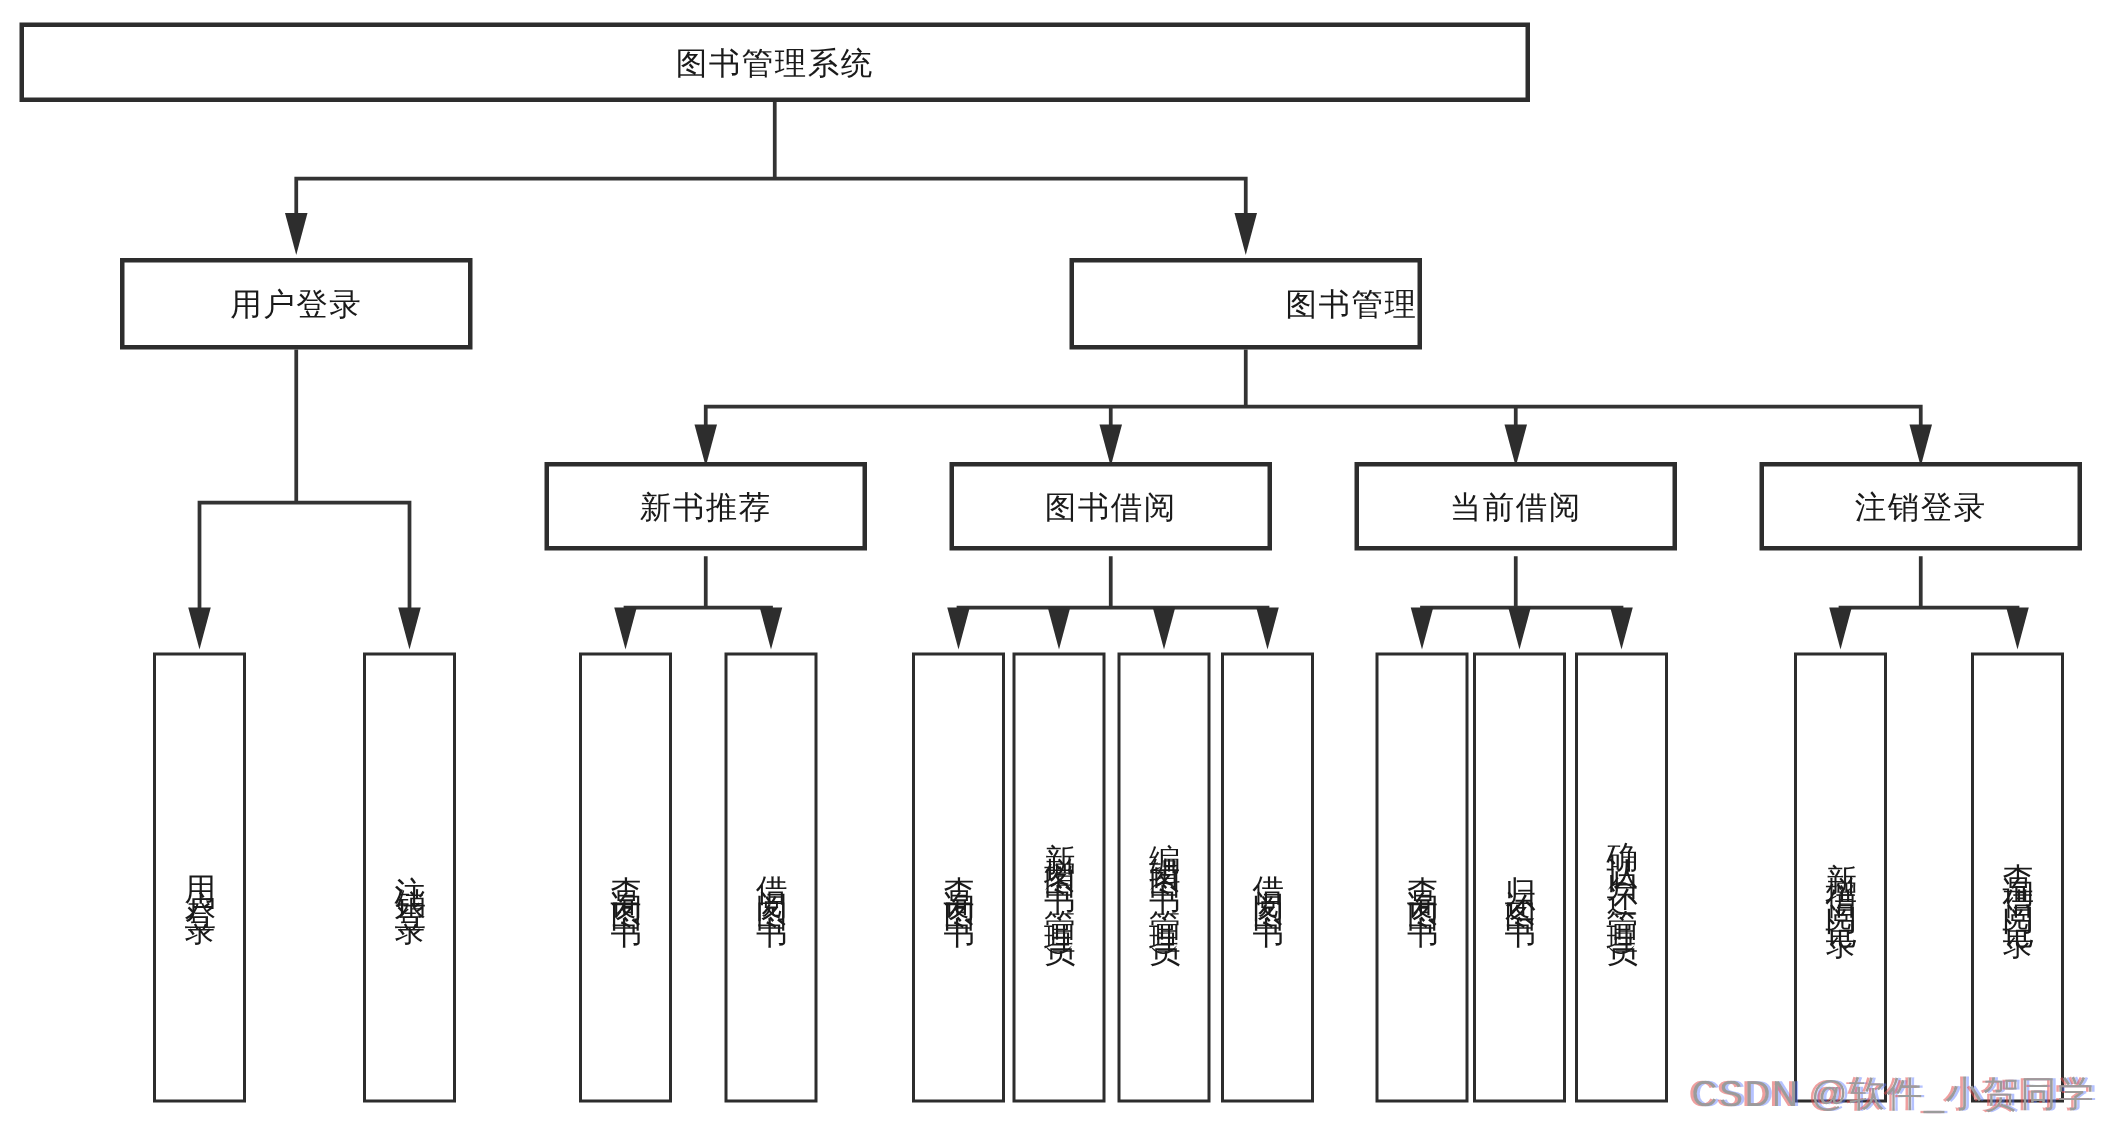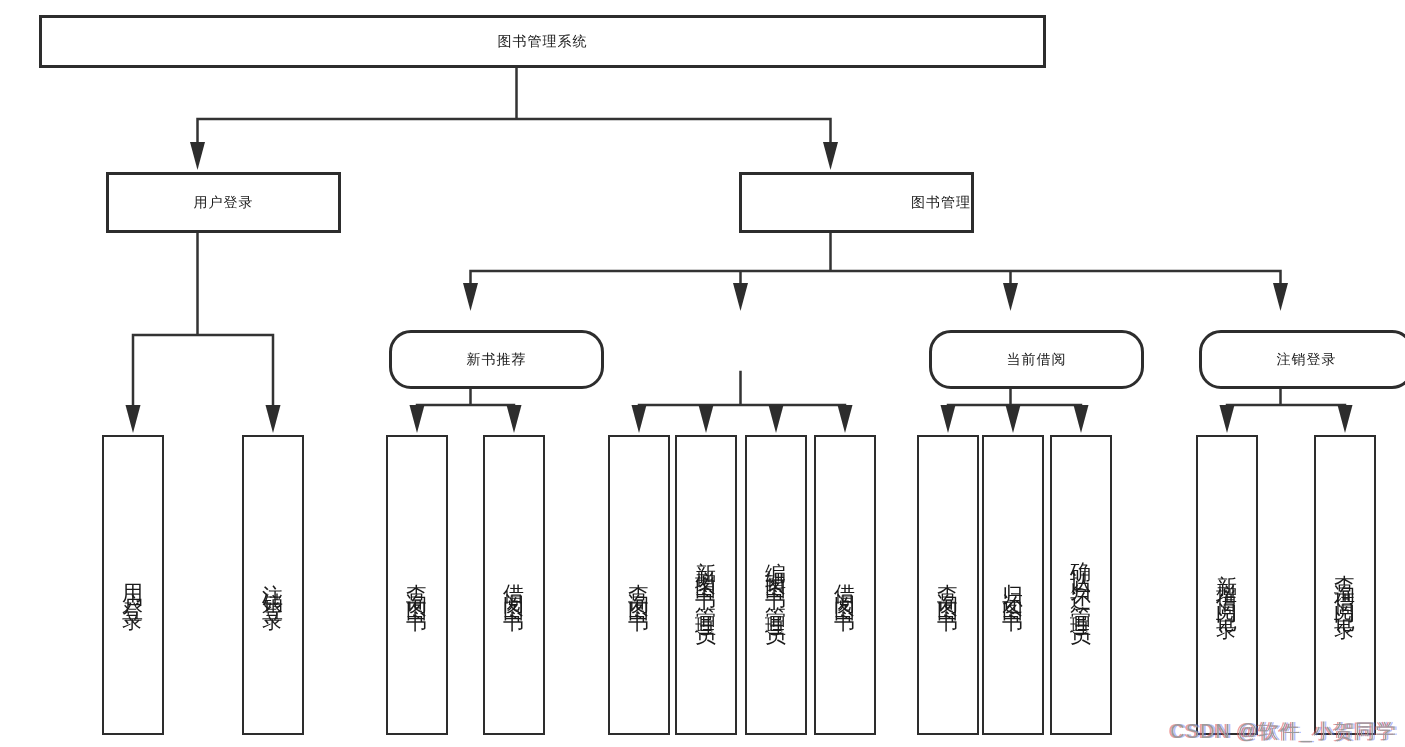--- a/index.html
+++ b/index.html
@@ -25,40 +25,40 @@
     position: absolute;
     box-sizing: border-box;
     background: #ffffff;
     border: 3px solid #2d2d2d;
     display: flex;
     align-items: center;
     justify-content: center;
     color: #1a1a1a;
     z-index: 2;
   }
-  .h-node { font-size: 14px; letter-spacing: 1px; margin-left: 26px; }
+  .h-node { font-size: 21px; letter-spacing: 1px; }
   .root-node  { left: 13px;   top: 15px;  width: 1007px; height: 53px; }
   .lvl2-node  { top: 172px; width: 235px; height: 61px; }
-  .lvl3-node  { top: 330px; width: 215px; height: 59px; border-radius: 22px; }
+  .lvl3-node  { top: 308px; width: 215px; height: 59px; }
   .leaf-node  { top: 435px; width: 62px;  height: 300px; border-width: 2.5px; }
   .vlabel {
     writing-mode: vertical-rl;
     text-orientation: mixed;
     font-size: 21px;
     line-height: 1;
     letter-spacing: 9px;
     color: #1a1a1a;
     white-space: nowrap;
   }
   #watermark {
     position: absolute;
     right: 8px;
     bottom: 2px;
     z-index: 3;
-    font-size: 20px;
+    font-size: 24px;
     color: #9b9b9b;
     letter-spacing: 1px;
     text-shadow: -2px 0 0 rgba(224, 80, 80, 0.55), 2px 0 0 rgba(90, 120, 255, 0.45);
   }
 </style>
 </head>
 <body>
 
 <div id="canvas">
 
@@ -112,20 +112,23 @@
   <div class="node lvl2-node h-node" style="left:80px;">
     <span>用户登录</span>
   </div>
   <div class="node lvl2-node h-node" style="left:713px;justify-content:flex-end;">
     <span>图书管理</span>
   </div>
 
   <div class="node lvl3-node h-node" style="left:363px;">
     <span>新书推荐</span>
   </div>
+  <div class="node lvl3-node h-node" style="left:633px;">
+    <span>图书借阅</span>
+  </div>
   <div class="node lvl3-node h-node" style="left:903px;justify-content:center;">
     <span>当前借阅</span>
   </div>
   <div class="node lvl3-node h-node" style="left:1173px;">
     <span>注销登录</span>
   </div>
 
   <div class="node leaf-node" style="left:102px;">
     <span class="vlabel">用户登录</span>
   </div>

